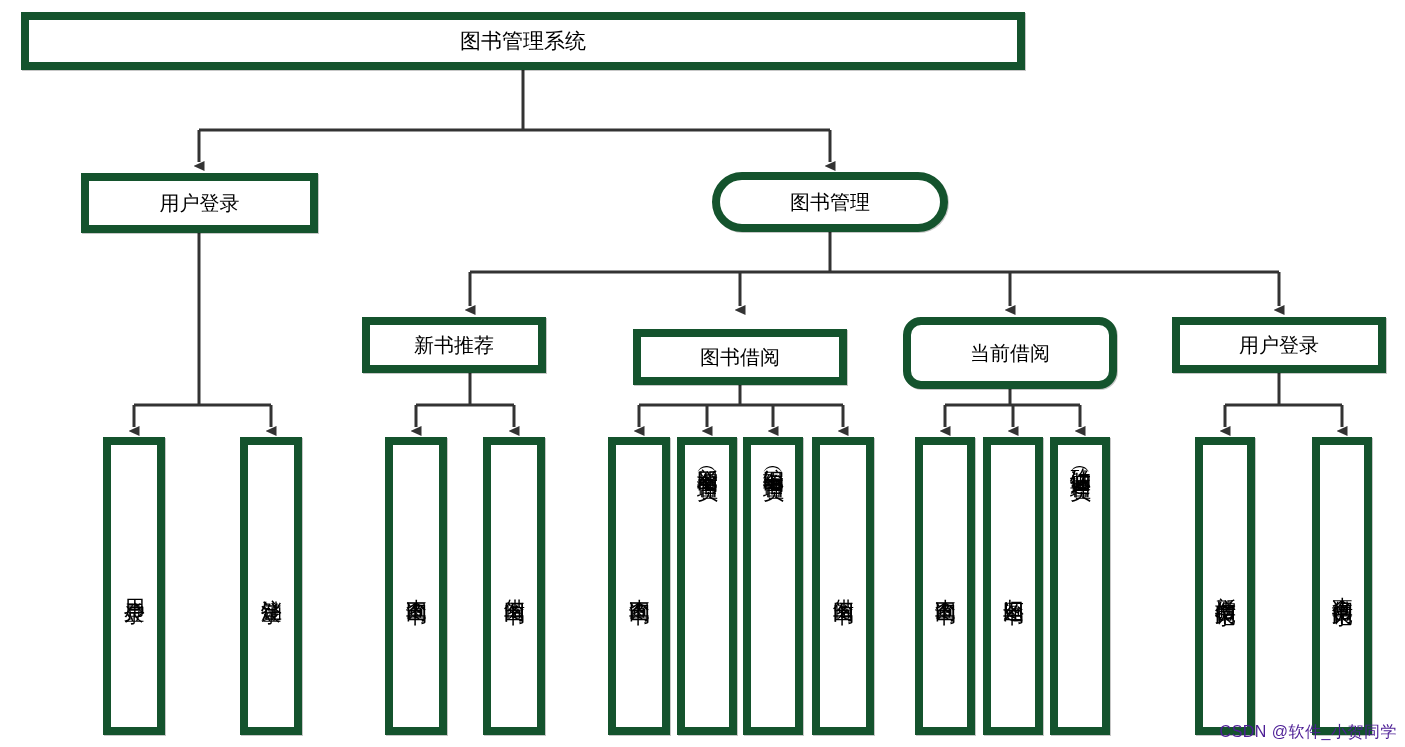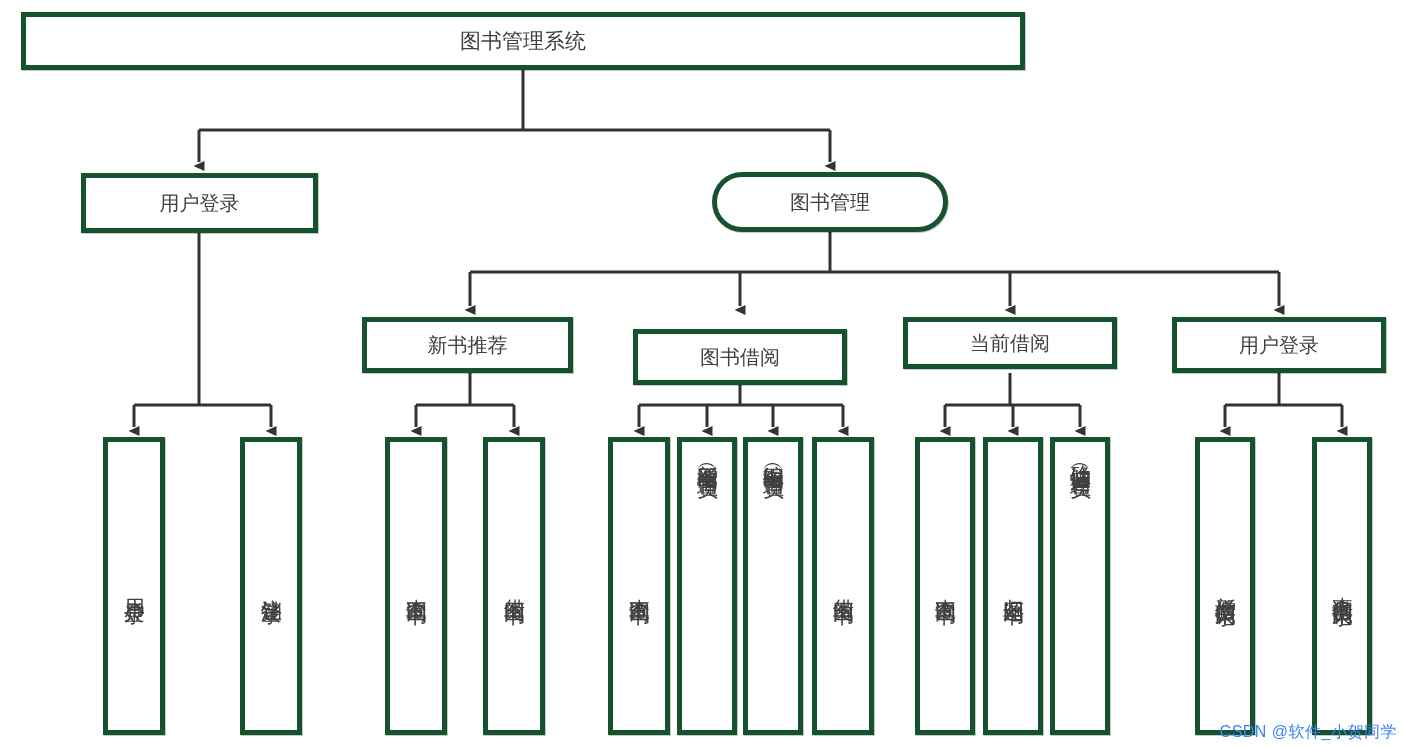--- a/index.html
+++ b/index.html
@@ -22,26 +22,26 @@
     position: absolute;
     left: 0;
     top: 0;
     width: 1405px;
     height: 747px;
     pointer-events: none;
   }
   .node {
     position: absolute;
     box-sizing: border-box;
-    border: 5px solid #14532d;
+    border: 8px solid #14532d;
     background: #ffffff;
     display: flex;
     align-items: center;
     justify-content: center;
-    color: #404040;
+    color: #000000;
     box-shadow: 1px 1px 0 rgba(0,0,0,0.22);
   }
   .node.root-node {
     font-size: 21px;
   }
   .node.branch-node {
     font-size: 20px;
   }
   .node .label-h {
     white-space: nowrap;
@@ -61,21 +61,21 @@
   }
   .node.leaf-node.centered {
     align-items: center;
     padding-top: 0;
   }
   #watermark {
     position: absolute;
     right: 8px;
     bottom: 4px;
     font-size: 16px;
-    color: #3b82f6;
+    color: #4c1d95;
     white-space: nowrap;
     letter-spacing: 0.5px;
   }
 </style>
 </head>
 <body>
 
 <div id="diagram-root">
 
   <svg id="edge-layer" viewBox="0 0 1405 747" xmlns="http://www.w3.org/2000/svg">
@@ -144,27 +144,27 @@
   <div id="node-layer">
       <div class="node root-node" style="left: 21px; top: 12px; width: 1004px; height: 58px;">
         <span class="label-h">图书管理系统</span>
       </div>
       <div class="node branch-node" style="left: 81px; top: 173px; width: 237px; height: 60px;">
         <span class="label-h">用户登录</span>
       </div>
       <div class="node branch-node" style="left: 712px; top: 172px; width: 236px; height: 60px; border-radius: 30px;">
         <span class="label-h">图书管理</span>
       </div>
-      <div class="node branch-node" style="left: 362px; top: 317px; width: 211px; height: 56px;">
+      <div class="node branch-node" style="left: 362px; top: 317px; width: 184px; height: 56px;">
         <span class="label-h">新书推荐</span>
       </div>
       <div class="node branch-node" style="left: 633px; top: 317px; width: 214px; height: 56px; margin-top: 12px;">
         <span class="label-h">图书借阅</span>
       </div>
-      <div class="node branch-node" style="left: 903px; top: 317px; width: 214px; height: 52px;">
+      <div class="node branch-node" style="left: 903px; top: 317px; width: 214px; height: 72px; border-radius: 18px;">
         <span class="label-h">当前借阅</span>
       </div>
       <div class="node branch-node" style="left: 1172px; top: 317px; width: 214px; height: 56px;">
         <span class="label-h">用户登录</span>
       </div>
       <div class="node leaf-node centered" style="left: 103px; top: 437px; width: 62px; height: 298px;">
         <span class="label-v">用户登录</span>
       </div>
       <div class="node leaf-node centered" style="left: 240px; top: 437px; width: 62px; height: 298px;">
         <span class="label-v">注销登录</span>

